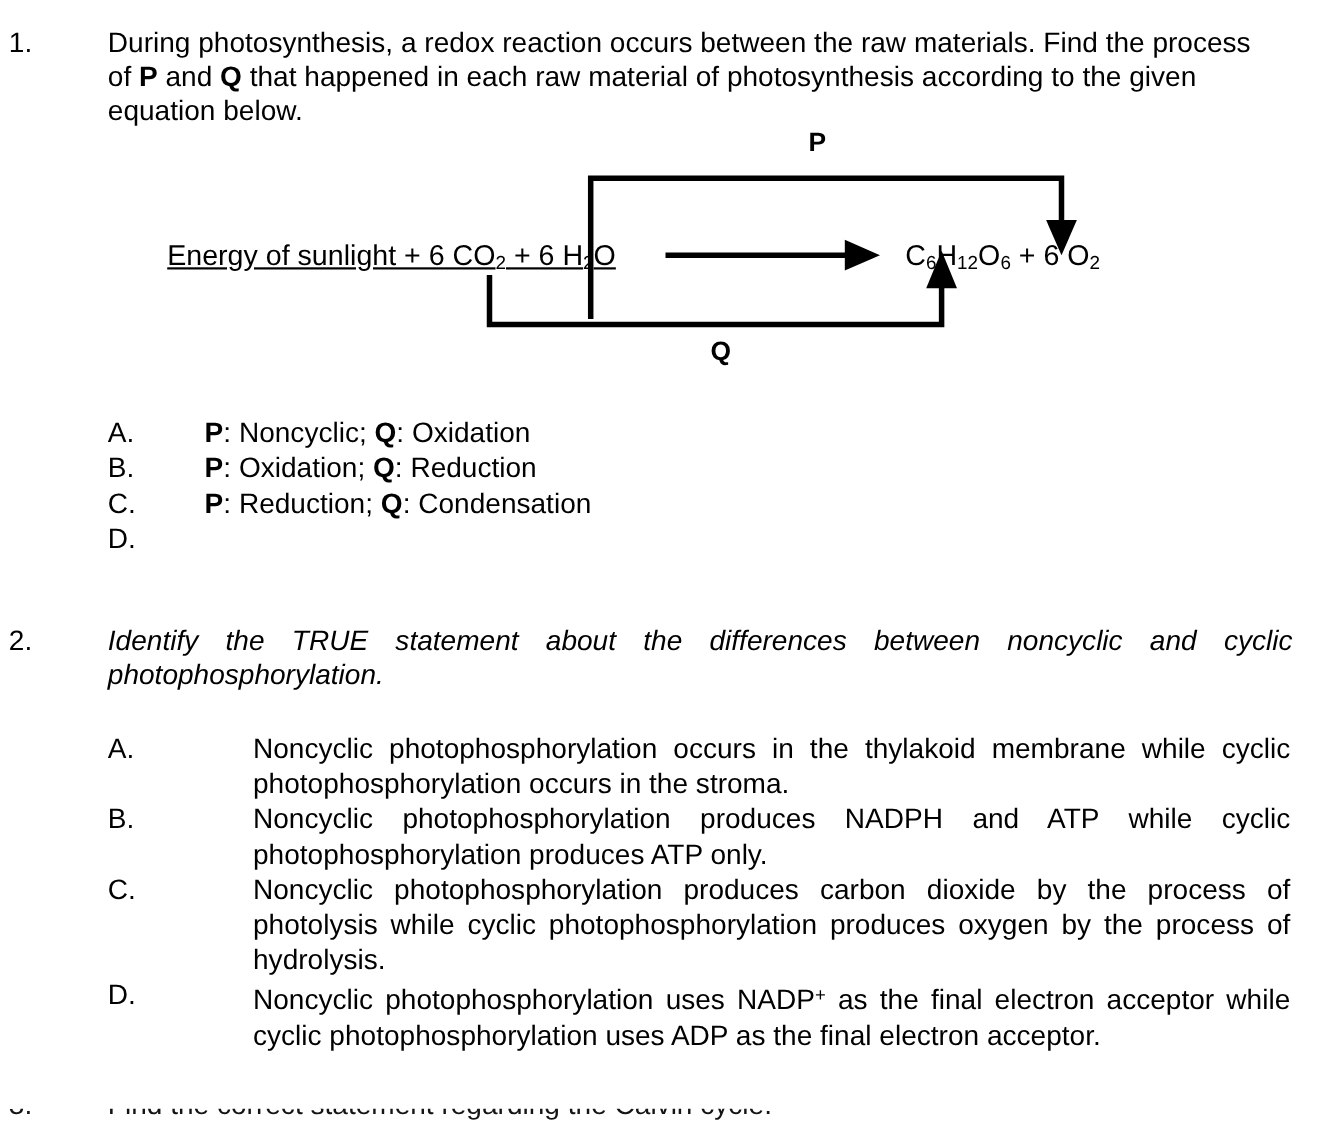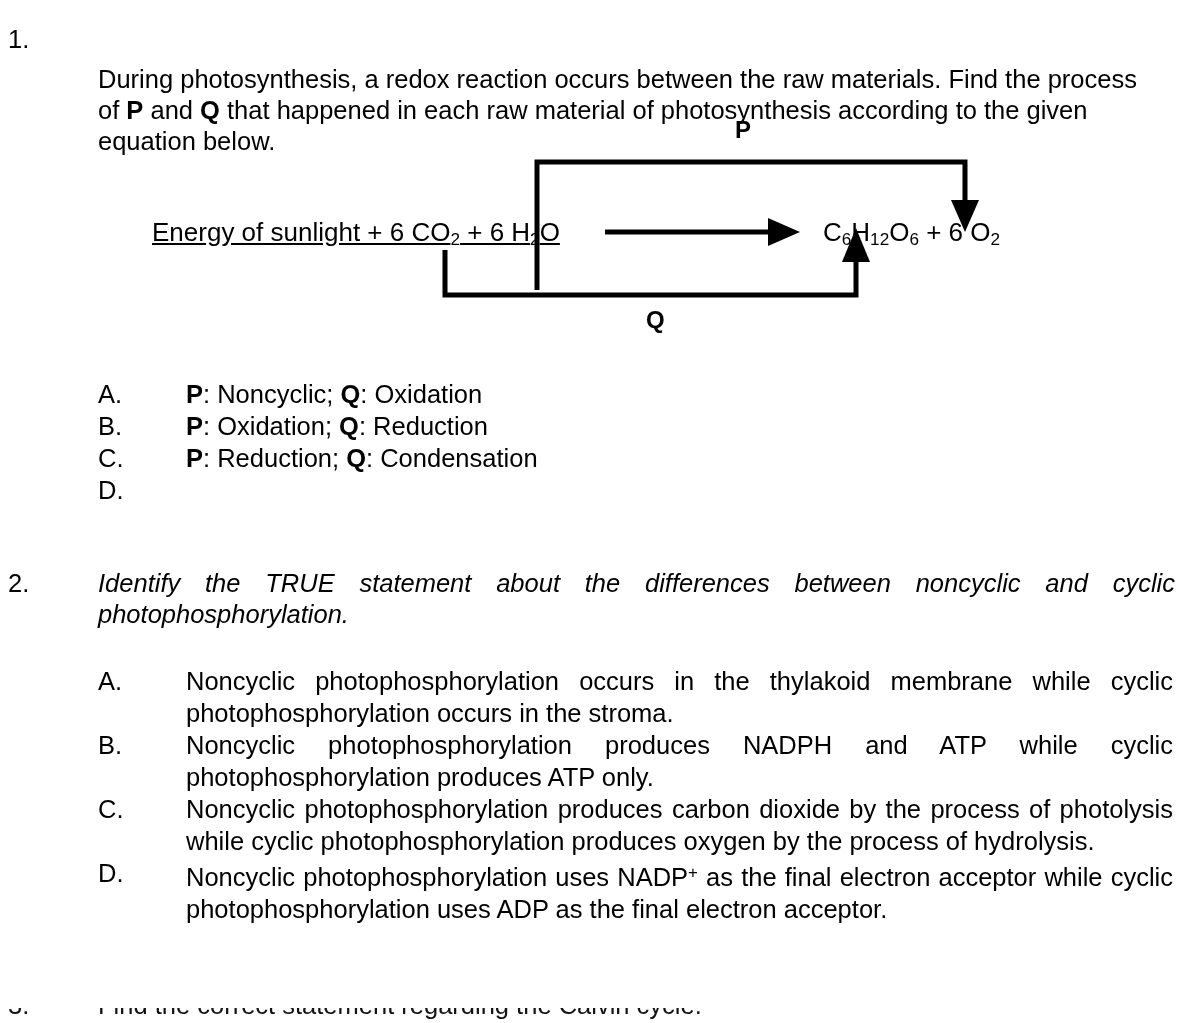--- a/index.html
+++ b/index.html
@@ -46,21 +46,21 @@
   .q-body.justify {
     text-align: justify;
     text-align-last: left;
   }
 
   #question-1 {
     left: 0;
     top: 24px;
     width: 1160px;
   }
-  #question-1 .q-body { width: 1055px; margin-top: 40px; }
+  #question-1 .q-body { width: 1055px; }
 
   #question-2 {
     left: 0;
     top: 568px;
     width: 1175px;
   }
   #question-2 .q-body { width: 1060px; font-style: italic; }
 
   
   .options {
@@ -93,20 +93,21 @@
   #options-2 {
     left: 98px;
     top: 665px;
     width: 1075px;
   }
   #options-2 .opt-letter { width: 88px; }
   #options-2 .opt-text {
     flex: 1 1 auto;
     text-align: justify;
     text-align-last: left;
+    margin-left: 44px;
   }
   #options-2 .option { margin-bottom: 0px; }
 
   b, .bold { font-weight: bold; }
 
   sub { font-size: 0.66em; vertical-align: -0.22em; }
   sup { font-size: 0.66em; vertical-align: 0.45em; }
 
   
   #equation-diagram {

